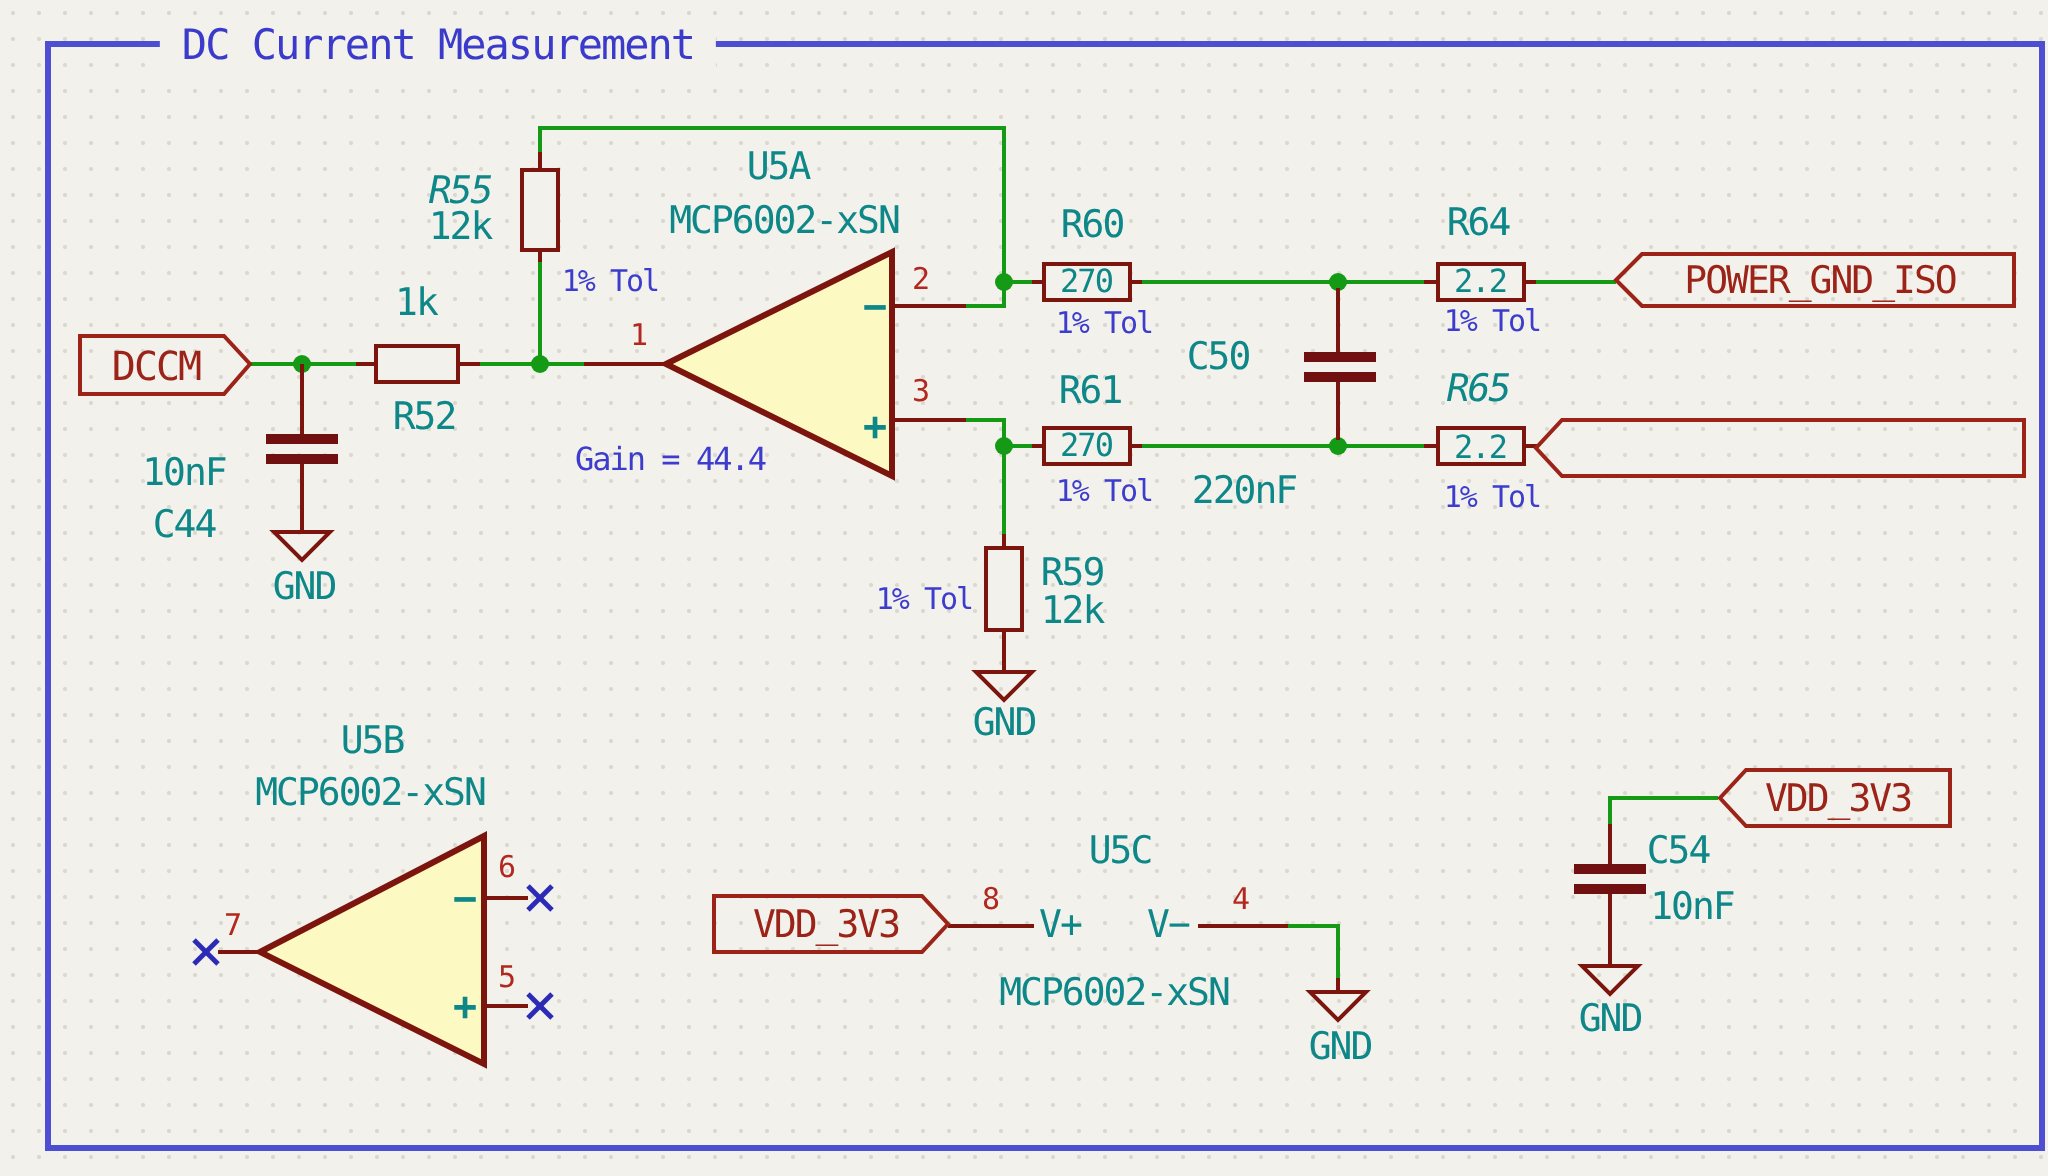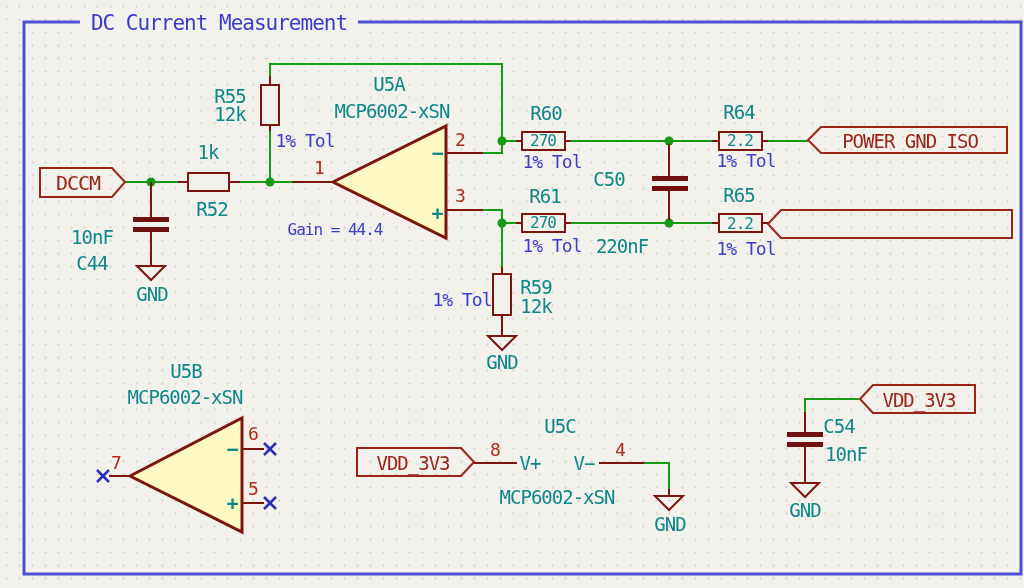--- a/index.html
+++ b/index.html
@@ -17,21 +17,21 @@
     white-space:nowrap;letter-spacing:-1px;line-height:1;
     font-family:"DejaVu Sans Mono", monospace;
   }
   .teal{color:#0d8787;}
   .blue{color:#3c3ccd;}
   .red{color:#b2281e;}
   .net{color:#9c2317;}
   .s20{font-size:20px;}
   .s19{font-size:19px;}
   .s16{font-size:16px;}
-  .s15{font-size:18px;}
+  .s15{font-size:15px;}
   .s14{font-size:16px;}
   .bold{font-weight:bold;}
   .title{
     position:absolute;left:207px;top:23px;transform:translate(-50%,-50%);
     background:#f3f1ec;padding:0 11px;color:#3b3bcb;font-size:21px;
     white-space:nowrap;letter-spacing:-1px;line-height:1;
   }
 </style>
 </head>
 <body>
@@ -163,40 +163,40 @@
 <span class="t teal s19" style="left:380px;top:111px;">MCP6002-xSN</span>
 <span class="t red s15" style="left:307px;top:168px;">1</span>
 <span class="t red s15" style="left:448px;top:140px;">2</span>
 <span class="t red s15" style="left:448px;top:196px;">3</span>
 <span class="t teal s20 bold" style="left:425px;top:153px;">−</span>
 <span class="t teal s20 bold" style="left:425px;top:213px;">+</span>
 <span class="t blue s16" style="left:323px;top:230px;">Gain = 44.4</span>
 
 <span class="t teal s19" style="left:196px;top:152px;text-align:center;">1k</span>
 <span class="t teal s19" style="left:200px;top:209px;">R52</span>
-<span class="t teal s19" style="left:218px;top:96px;">R55</span>
+<span class="t teal s19" style="left:218px;top:96px;font-style:italic;">R55</span>
 <span class="t teal s19" style="left:218px;top:114px;">12k</span>
 <span class="t blue s15" style="left:293px;top:141px;">1% Tol</span>
 <span class="t teal s19" style="left:80px;top:237px;">10nF</span>
 <span class="t teal s19" style="left:80px;top:263px;">C44</span>
 <span class="t teal s19" style="left:140px;top:294px;">GND</span>
 
 <span class="t teal s19" style="left:534px;top:113px;">R60</span>
 <span class="t teal s14" style="left:531px;top:141px;">270</span>
 <span class="t blue s15" style="left:540px;top:162px;">1% Tol</span>
 <span class="t teal s19" style="left:533px;top:196px;">R61</span>
 <span class="t teal s14" style="left:531px;top:223px;">270</span>
 <span class="t blue s15" style="left:540px;top:246px;">1% Tol</span>
 <span class="t teal s19" style="left:597px;top:179px;">C50</span>
 <span class="t teal s19" style="left:610px;top:210px;margin-top:36px;">220nF</span>
 
 <span class="t teal s19" style="left:727px;top:112px;text-align:center;">R64</span>
 <span class="t teal s14" style="left:728px;top:141px;">2.2</span>
 <span class="t blue s15" style="left:734px;top:161px;">1% Tol</span>
-<span class="t teal s19" style="left:727px;top:195px;">R65</span>
+<span class="t teal s19" style="left:727px;top:195px;font-style:italic;">R65</span>
 <span class="t teal s14" style="left:728px;top:224px;">2.2</span>
 <span class="t blue s15" style="left:734px;top:249px;">1% Tol</span>
 
 <span class="t teal s19" style="left:524px;top:287px;">R59</span>
 <span class="t teal s19" style="left:524px;top:306px;">12k</span>
 <span class="t blue s15" style="left:450px;top:300px;">1% Tol</span>
 <span class="t teal s19" style="left:490px;top:362px;">GND</span>
 
 <span class="t teal s19" style="left:174px;top:371px;text-align:center;">U5B</span>
 <span class="t teal s19" style="left:173px;top:397px;">MCP6002-xSN</span>

